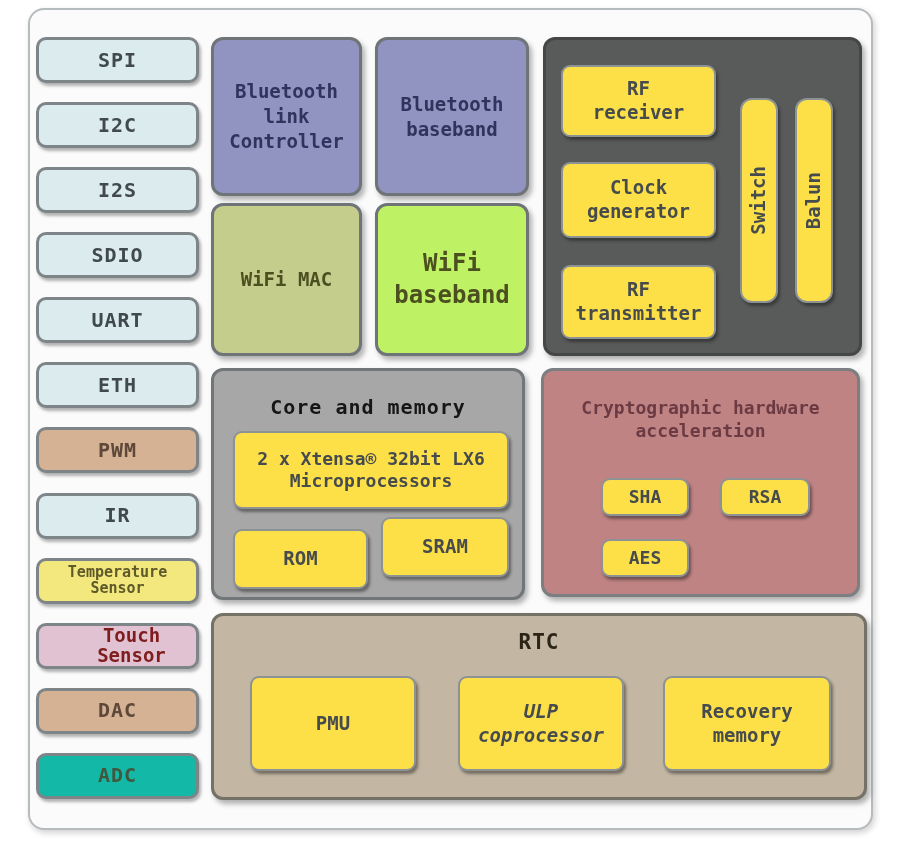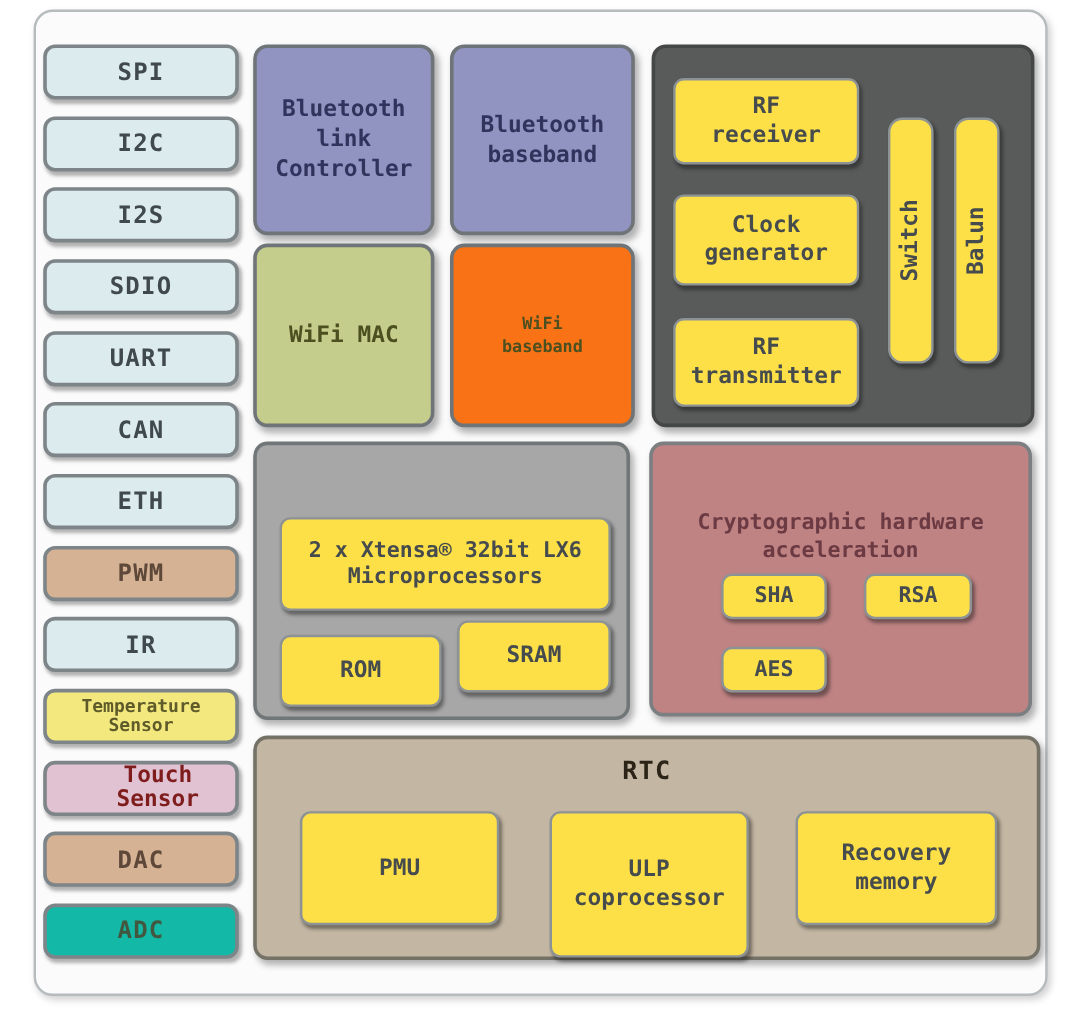--- a/index.html
+++ b/index.html
@@ -59,21 +59,21 @@
   }
   .block-title {
     position: absolute; left: 0;
     width: 100%; text-align: center;
     font-weight: bold; white-space: pre-line;
   }
   
   #bt-link   { left: 211px; top: 37px;  width: 151px; height: 159px; background: #9194c1; color: #30335c; font-size: 19px; font-weight: bold; line-height: 1.3; }
   #bt-bb     { left: 375px; top: 37px;  width: 154px; height: 159px; background: #9194c1; color: #30335c; font-size: 19px; font-weight: bold; line-height: 1.3; }
   #wifi-mac  { left: 211px; top: 203px; width: 151px; height: 153px; background: #c5cd8d; color: #4c5020; font-size: 19px; font-weight: bold; line-height: 1.3; }
-  #wifi-bb   { left: 375px; top: 203px; width: 154px; height: 153px; background: #f97316; color: #4c5020; font-size: 14px; font-weight: bold; line-height: 1.3; }
+  #wifi-bb   { left: 375px; top: 203px; width: 154px; height: 153px; background: #bef264; color: #4c5020; font-size: 24px; font-weight: bold; line-height: 1.3; }
   
   #rf-block  { left: 543px; top: 37px; width: 319px; height: 319px; background: #595b5a; border-color: #454747; }
   .white-box {
     position: absolute;
     box-sizing: border-box;
     background: #fde047;
     border: 2px solid #8d9395;
     border-radius: 9px;
     display: flex; align-items: center; justify-content: center;
     text-align: center; white-space: pre-line;
@@ -91,45 +91,44 @@
     white-space: nowrap;
   }
   
   #core-block { left: 211px; top: 368px; width: 314px; height: 232px; background: #a7a7a7; border-color: #717678; }
   #core-title { top: 24px; font-size: 20px; color: #161616; letter-spacing: 1px; }
   #core-proc  { left: 19px;  top: 60px;  width: 276px; height: 78px; font-size: 18px; }
   #core-rom   { left: 19px;  top: 158px; width: 135px; height: 60px; }
   #core-sram  { left: 167px; top: 146px; width: 128px; height: 60px; }
   
   #crypto-block { left: 541px; top: 368px; width: 319px; height: 229px; background: #bf8384; border-color: #7b7f81; }
-  #crypto-title { top: 26px; font-size: 18px; color: #6c3a42; line-height: 1.25; margin-top: 28px; }
+  #crypto-title { top: 26px; font-size: 18px; color: #6c3a42; line-height: 1.25; }
   #crypto-sha { left: 57px;  top: 107px; width: 88px; height: 38px; font-size: 18px; }
   #crypto-rsa { left: 176px; top: 107px; width: 90px; height: 38px; font-size: 18px; }
   #crypto-aes { left: 57px;  top: 168px; width: 88px; height: 38px; font-size: 18px; }
   #crypto-rng { left: 176px; top: 168px; width: 90px; height: 38px; font-size: 18px; }
   
   #rtc-block { left: 211px; top: 613px; width: 656px; height: 187px; background: #c3b6a3; border-color: #747167; }
   #rtc-title { top: 14px; font-size: 21px; color: #2c2517; letter-spacing: 1px; }
   #rtc-pmu      { left: 36px;  top: 60px; width: 166px; height: 95px; }
-  #rtc-ulp      { left: 244px; top: 60px; width: 166px; height: 122px; }
+  #rtc-ulp      { left: 244px; top: 60px; width: 166px; height: 95px; font-style: italic; }
   #rtc-recovery { left: 449px; top: 60px; width: 168px; height: 95px; }
 </style>
 </head>
 <body>
 
 <div class="canvas">
   <div class="frame"></div>
 
   <div class="periph-col">
     <div class="periph" data-color="blue">SPI</div>
     <div class="periph" data-color="blue">I2C</div>
     <div class="periph" data-color="blue">I2S</div>
     <div class="periph" data-color="blue">SDIO</div>
     <div class="periph" data-color="blue">UART</div>
-    <div class="periph" data-color="blue">CAN</div>
     <div class="periph" data-color="blue">ETH</div>
     <div class="periph" data-color="tan">PWM</div>
     <div class="periph" data-color="blue">IR</div>
     <div class="periph" data-color="yellow">Temperature
 Sensor</div>
     <div class="periph" data-color="pink">Touch Sensor</div>
     <div class="periph" data-color="tan">DAC</div>
     <div class="periph" data-color="green">ADC</div>
   </div>
 
@@ -151,20 +150,21 @@
 transmitter</div>
     <div class="white-box" id="rf-switch">
       <span class="vert">Switch</span>
     </div>
     <div class="white-box" id="rf-balun">
       <span class="vert">Balun</span>
     </div>
   </div>
 
   <div class="block" id="core-block">
+    <div class="block-title" id="core-title">Core and memory</div>
     <div class="white-box" id="core-proc">2 x Xtensa® 32bit LX6
 Microprocessors</div>
     <div class="white-box" id="core-rom">ROM</div>
     <div class="white-box" id="core-sram">SRAM</div>
   </div>
 
   <div class="block" id="crypto-block">
     <div class="block-title" id="crypto-title">Cryptographic hardware
 acceleration</div>
     <div class="white-box" id="crypto-sha">SHA</div>

